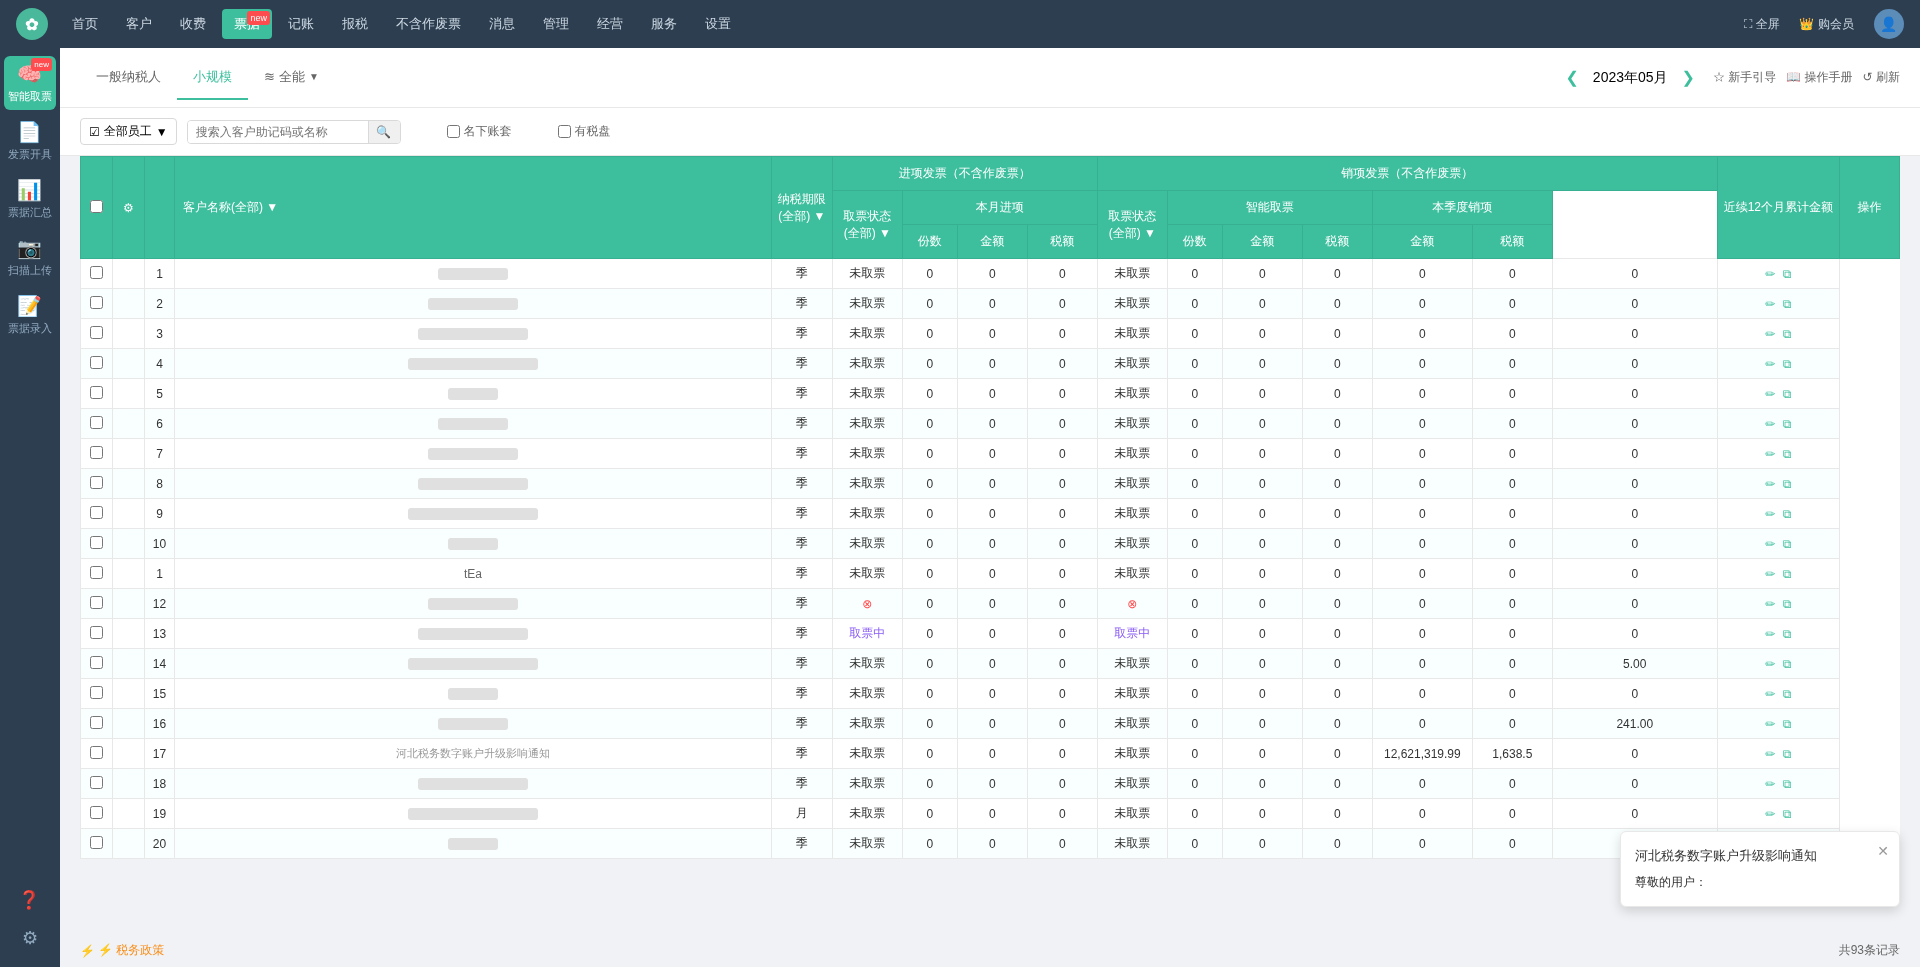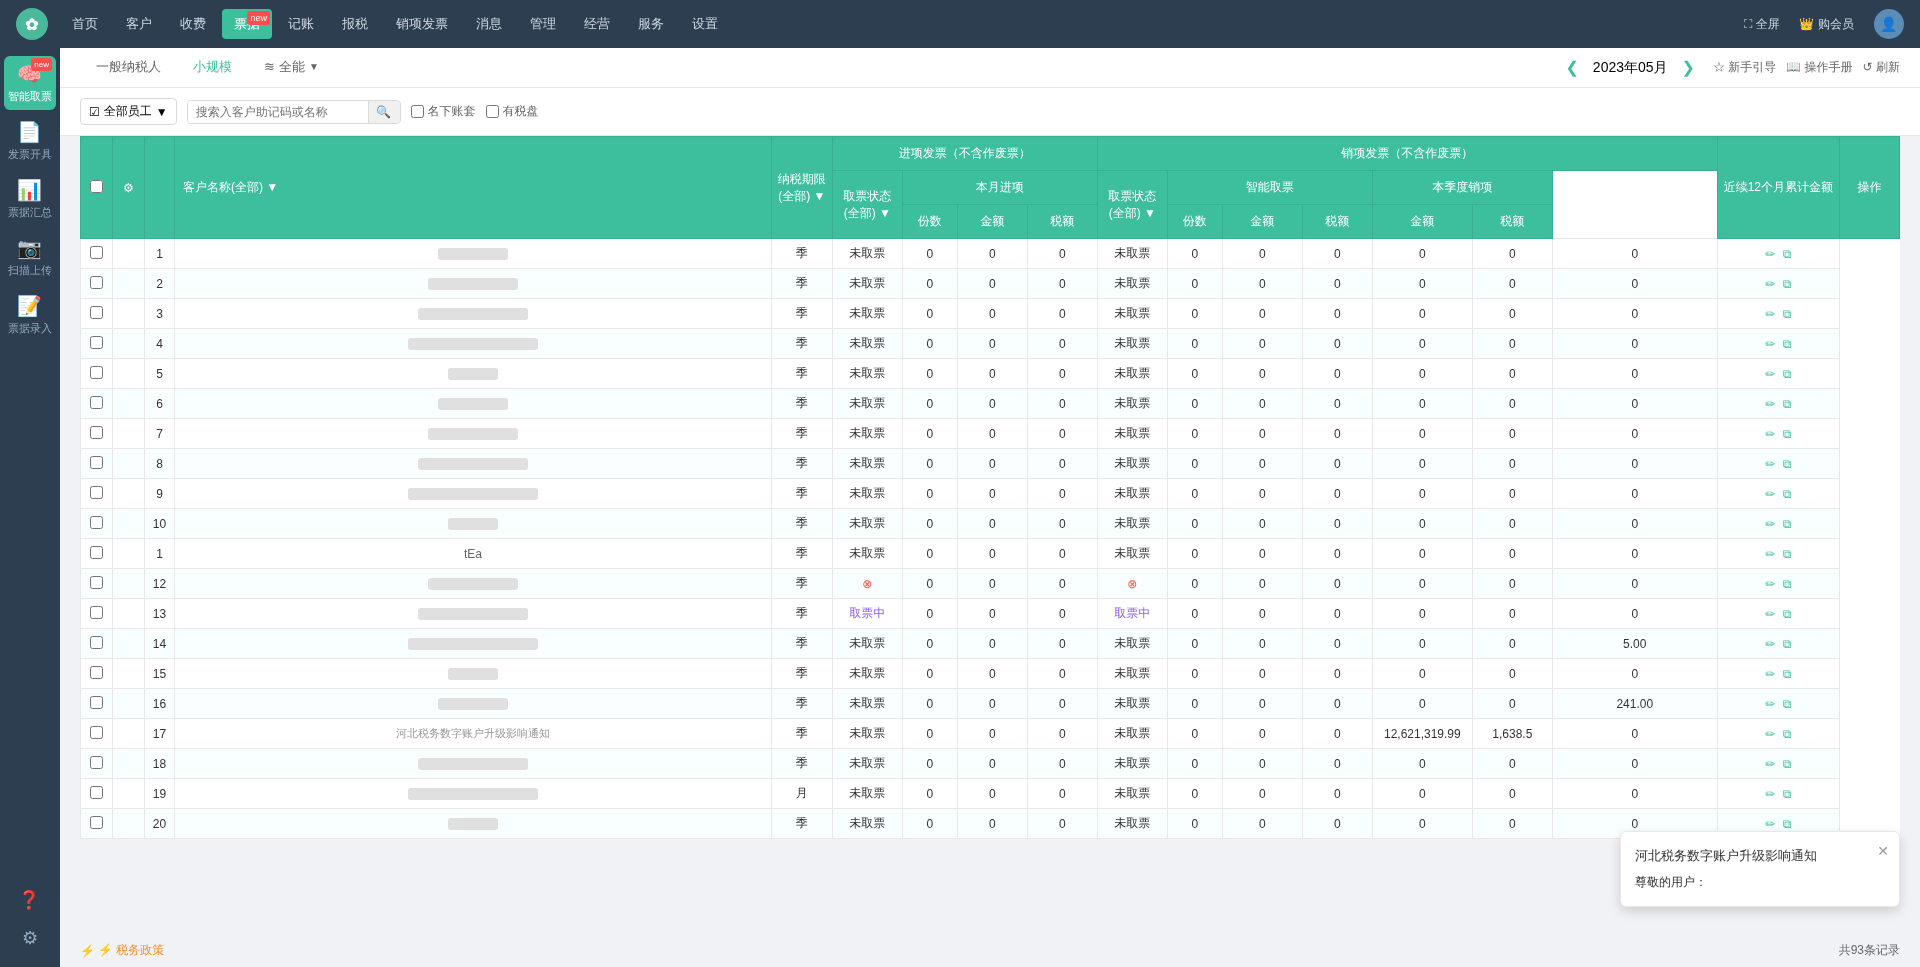--- a/index.html
+++ b/index.html
@@ -67,21 +67,21 @@
     }
 
     
     .main-content { flex: 1; display: flex; flex-direction: column; overflow: hidden; }
 
     
     .sub-nav {
       background: #fff; padding: 0 20px;
       display: flex; align-items: center; gap: 0;
       border-bottom: 1px solid #e8e8e8;
-      height: 40px;
+      height: 60px;
     }
     .sub-nav-item {
       padding: 0 16px; height: 44px; display: flex; align-items: center;
       cursor: pointer; font-size: 13px; color: #666; border-bottom: 2px solid transparent;
     }
     .sub-nav-item.active { color: #3dbf9e; border-bottom: 2px solid #3dbf9e; font-weight: 500; }
     .sub-nav-right {
       margin-left: auto; display: flex; align-items: center; gap: 12px;
     }
     .month-nav {
@@ -108,21 +108,21 @@
       display: flex; align-items: center;
       border: 1px solid #d9d9d9; border-radius: 4px; overflow: hidden;
     }
     .toolbar .search-box input {
       border: none; outline: none; padding: 4px 8px; font-size: 12px; width: 180px;
     }
     .toolbar .search-box .search-btn {
       padding: 4px 8px; background: #f0f0f0; cursor: pointer; border-left: 1px solid #d9d9d9;
     }
     .toolbar .checkbox-item {
-      display: flex; align-items: center; gap: 4px; cursor: pointer; font-size: 12px; color: #666;
+      display: flex; align-items: center; gap: 4px; cursor: pointer; font-size: 12px; color: #666; margin-left: 36px;
     }
     .toolbar-right { margin-left: auto; display: flex; gap: 8px; }
     .btn-orange {
       background: #ff8c00; color: #fff; border: none; padding: 6px 16px;
       border-radius: 4px; cursor: pointer; font-size: 12px;
     }
     .btn-teal {
       background: #3dbf9e; color: #fff; border: none; padding: 6px 16px;
       border-radius: 4px; cursor: pointer; font-size: 12px;
     }
@@ -205,21 +205,21 @@
   <div class="nav-items">
     <div class="nav-item">首页</div>
     <div class="nav-item">客户</div>
     <div class="nav-item">收费</div>
     <div class="nav-item active">
       票据
       <span class="new-badge">new</span>
     </div>
     <div class="nav-item">记账</div>
     <div class="nav-item">报税</div>
-    <div class="nav-item">销项发票</div>
+    <div class="nav-item">不含作废票</div>
     <div class="nav-item">消息</div>
     <div class="nav-item">管理</div>
     <div class="nav-item">经营</div>
     <div class="nav-item">服务</div>
     <div class="nav-item">设置</div>
   </div>
   <div class="right-actions">
     <span>⛶ 全屏</span>
     <span>👑 购会员</span>
     <div class="avatar">👤</div>

